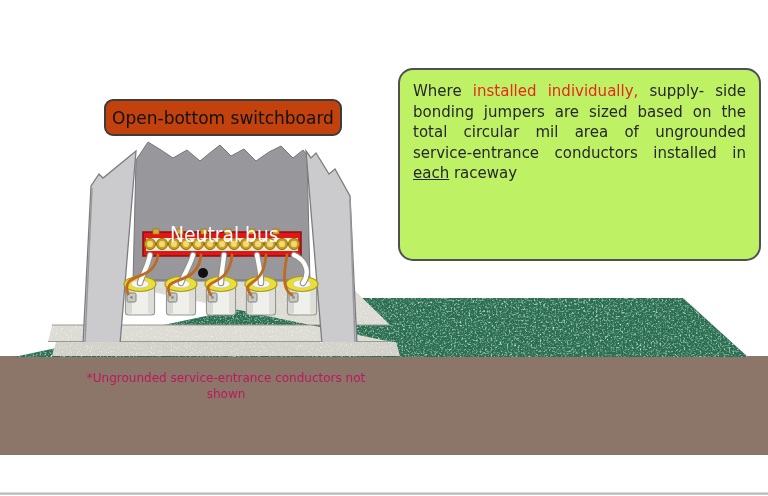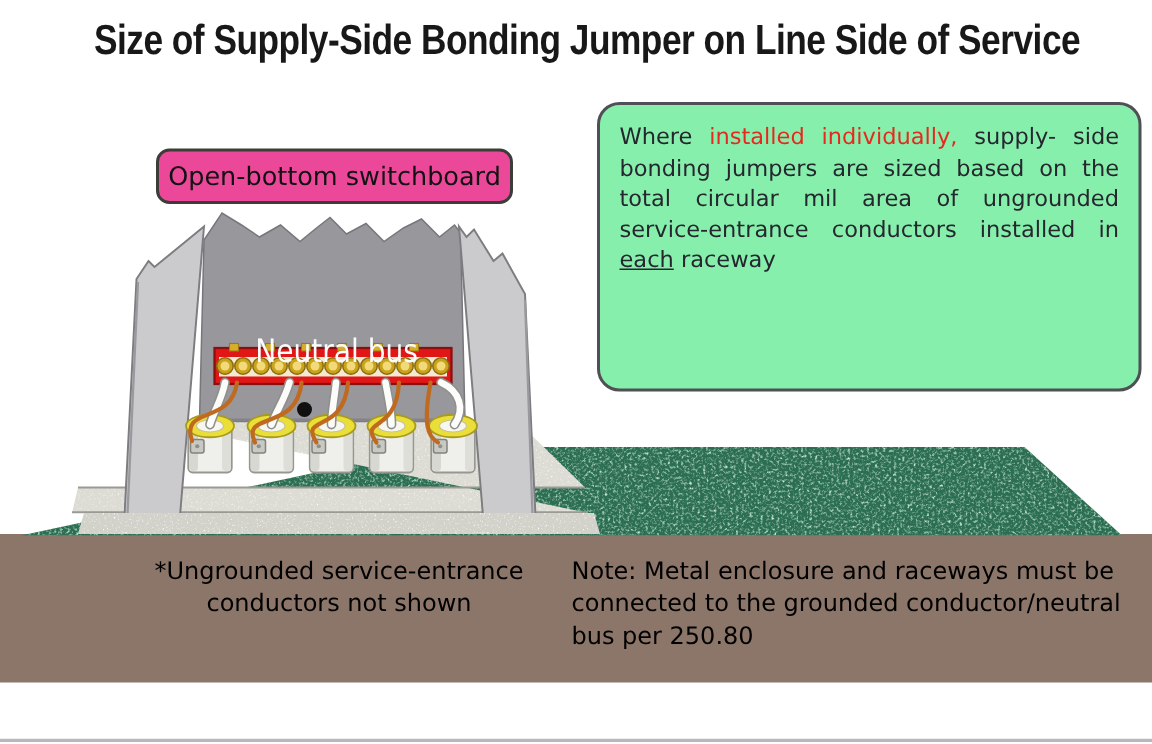--- a/index.html
+++ b/index.html
@@ -16,48 +16,48 @@
   }
   .page-title span {
     display:inline-block; white-space:nowrap;
     transform:scaleX(0.84); transform-origin:50% 50%;
     font-family:"Liberation Sans", sans-serif; font-weight:bold;
     font-size:28px; letter-spacing:-0.4px; color:#181818;
   }
 
   .sb-label {
     position:absolute; left:104px; top:99px; width:238px; height:37px; z-index:3;
-    background:#ec4899; border:2.5px solid #3c3c38; border-radius:9px;
+    background:#c2410c; border:2.5px solid #3c3c38; border-radius:9px;
     display:flex; align-items:center; justify-content:center;
     font-size:17px; color:#121212;
   }
 
   .info-box {
     position:absolute; left:398px; top:68px; width:363px; height:193px; z-index:3;
-    background:#86efac; border:2px solid #4f4f55; border-radius:15px;
+    background:#bef264; border:2px solid #4f4f55; border-radius:15px;
     padding:11px 13px 10px 13px;
     font-size:15px; line-height:1.37; color:#26262e; text-align:justify;
   }
   .info-box p + p { margin-top:13px; }
   .red-text { color:#e8281e; }
   .und { text-decoration:underline; }
   .ital { font-style:italic; }
 
   .neutral-bus-label {
     position:absolute; left:146px; top:194px; width:156px; z-index:3;
     text-align:center;
     margin-top:28px;
   }
   .neutral-bus-label span {
     display:inline-block; white-space:nowrap; transform:scaleX(0.87);
     transform-origin:50% 50%; font-size:21.5px; color:#fbfbfb;
   }
 
   .soil-text {
-    position:absolute; z-index:3; color:#000000; font-size:16px; line-height:1.34;
+    position:absolute; z-index:3; color:#be185d; font-size:12px; line-height:1.34;
   }
   .footnote { left:82px; top:370px; width:288px; text-align:center; }
   .note     { left:381px; top:370px; width:386px; text-align:left; }
 </style>
 </head>
 <body>
 
 <div class="stage">
 
   <svg class="scene" width="768" height="496" viewBox="0 0 768 496">
@@ -212,33 +212,29 @@
           <polygon points="56,342 396,342 400,356 52,356"></polygon>
         </clipPath>
       <rect x="48" y="340" width="356" height="18" fill="#d2d2ca"></rect>
       <rect x="48" y="340" width="356" height="18" filter="url(#padSpeckleDark)"></rect>
       <rect x="48" y="340" width="356" height="18" filter="url(#padSpeckleLight)"></rect>
     </g>
 
     <rect x="0" y="492.5" width="768" height="2.2" fill="#b8b8b8"></rect>
   </svg>
 
-  <h1 class="page-title">
-    <span>Size of Supply-Side Bonding Jumper on Line Side of Service</span>
-  </h1>
 
   <div class="sb-label">
     <span>Open-bottom switchboard</span>
   </div>
 
   <div class="neutral-bus-label">
     <span>Neutral bus</span>
   </div>
 
   <div class="info-box">
     <p><span>Where </span><span class="red-text">installed individually,</span><span> supply- side bonding jumpers are sized based on the total circular mil area of ungrounded service-entrance conductors installed in </span><span class="und">each</span><span> raceway</span></p>
   </div>
 
   <div class="soil-text footnote">*Ungrounded service-entrance conductors not shown</div>
 
-  <div class="soil-text note">Note: Metal enclosure and raceways must be connected to the grounded conductor/neutral bus per 250.80</div>
 
 </div>
 
 </body></html>

